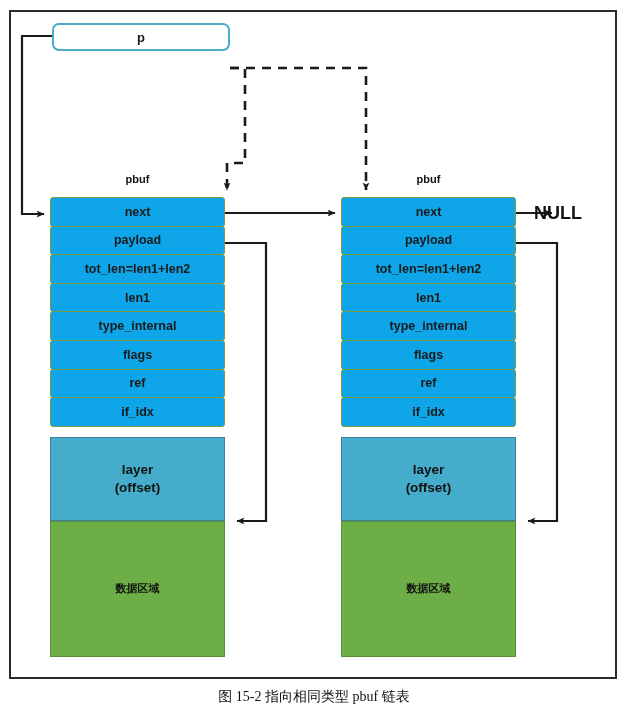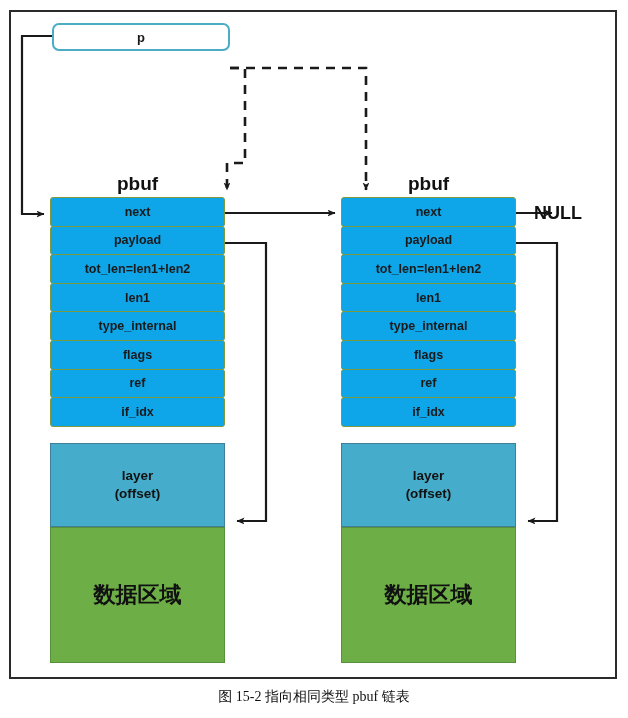--- a/index.html
+++ b/index.html
@@ -68,21 +68,21 @@
   }
   #pbuf-block-left  { left: 50px;  top: 197px; }
   #pbuf-block-right { left: 341px; top: 197px; }
 
   .pbuf-title {
     position: absolute;
     top: -24px;
     left: 0;
     width: 175px;
     text-align: center;
-    font-size: 19px;
+    font-size: 11px;
     font-weight: bold;
     color: #111111;
   }
 
   .field-row {
     box-sizing: border-box;
     width: 175px;
     height: 29.6px;
     background: #0ea5e9;
     border: 1px solid #7f9a3c;
@@ -104,33 +104,33 @@
     background: #45adcb;
     border: 1px solid #3f7f99;
     display: flex;
     flex-direction: column;
     align-items: center;
     justify-content: center;
     font-size: 13.5px;
     font-weight: bold;
     color: #111111;
     line-height: 1.35;
-    margin-top: 17px;
+    margin-top: 11px;
   }
 
   .data-box {
     box-sizing: border-box;
     width: 175px;
     height: 136px;
     background: #6daf46;
     border: 1px solid #57913a;
     display: flex;
     align-items: center;
     justify-content: center;
-    font-size: 22px;
+    font-size: 11px;
     font-weight: bold;
     color: #111111;
   }
 
   
   #null-label {
     position: absolute;
     left: 534px;
     top: 203px;
     font-size: 18px;

